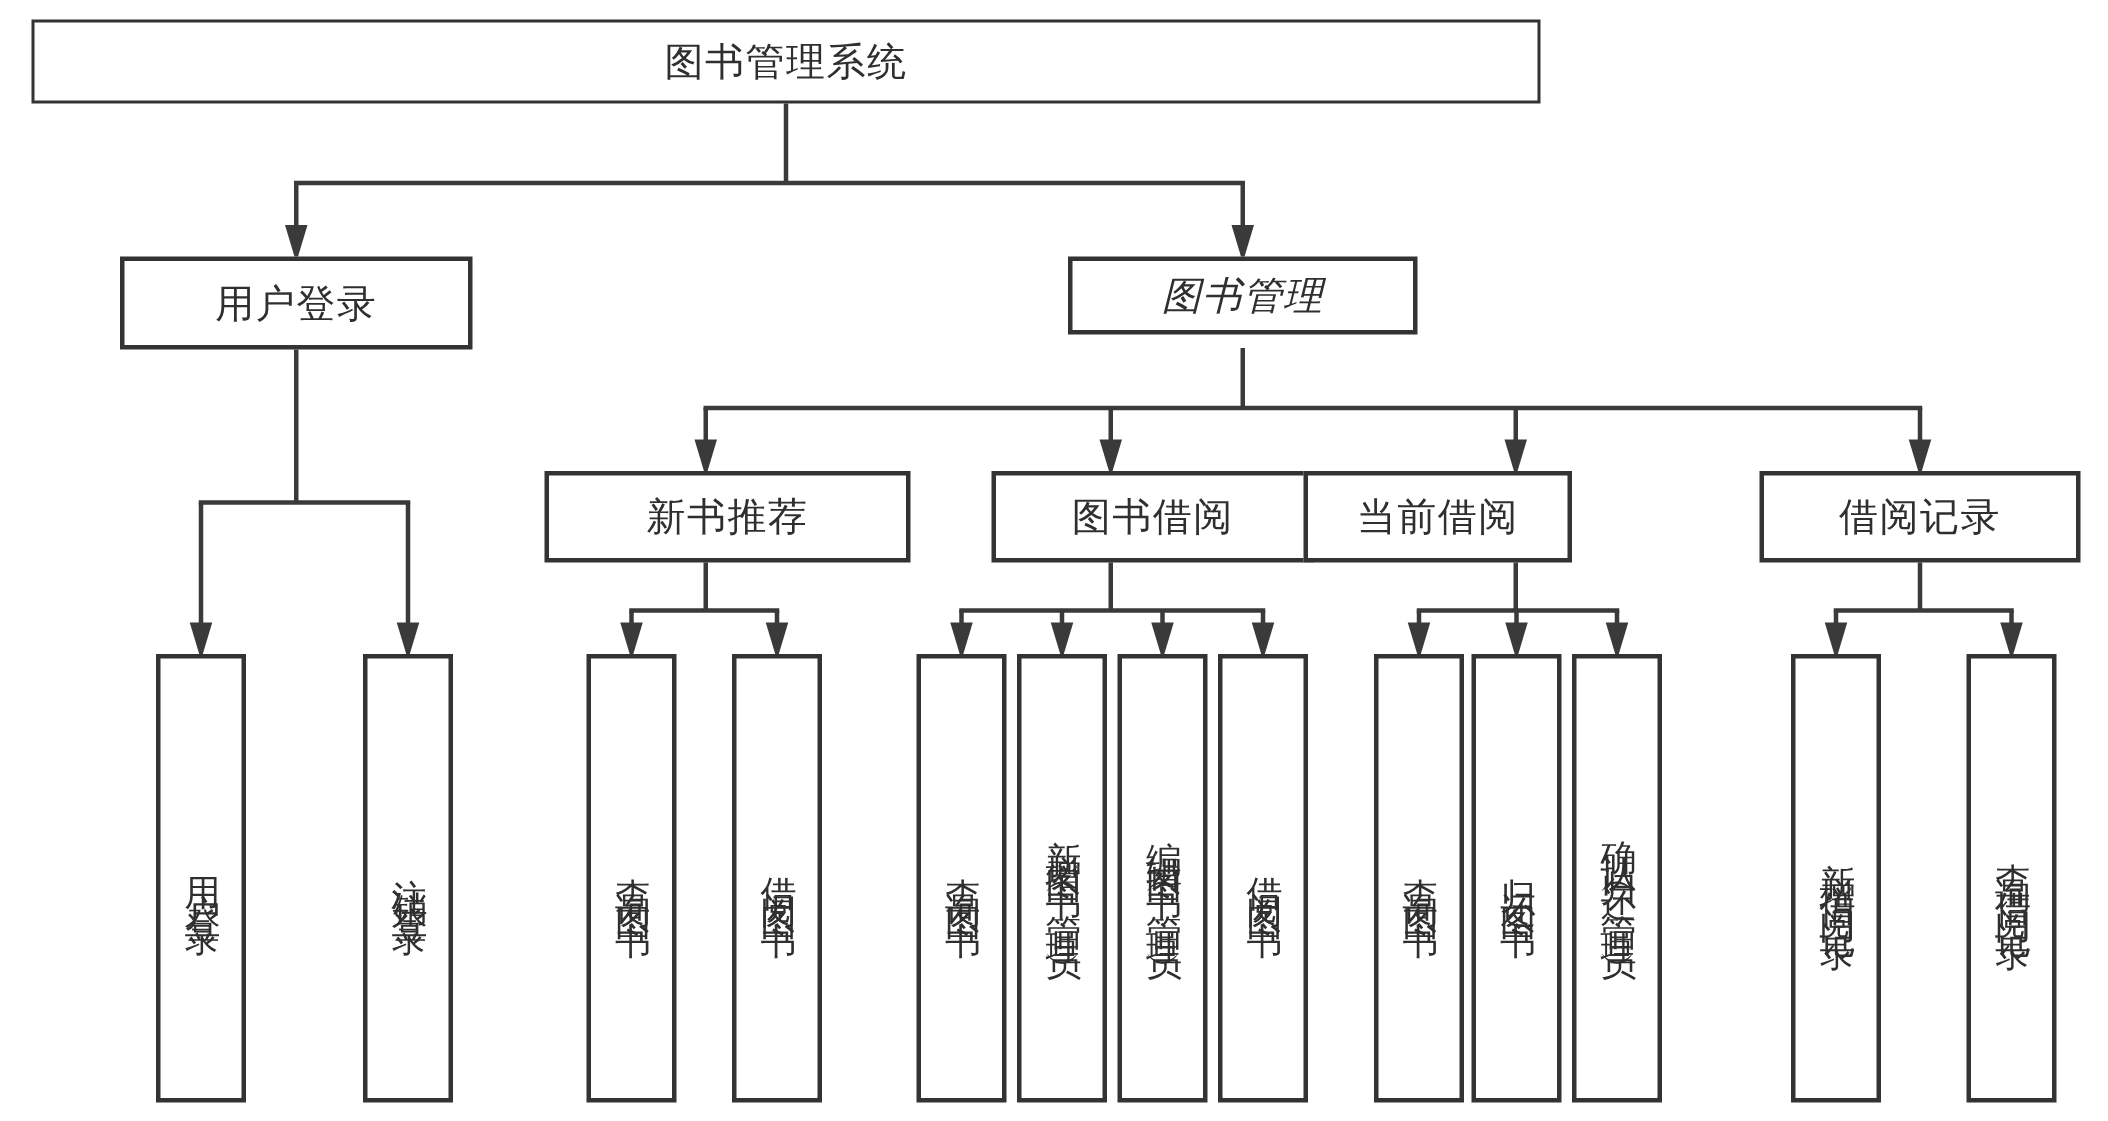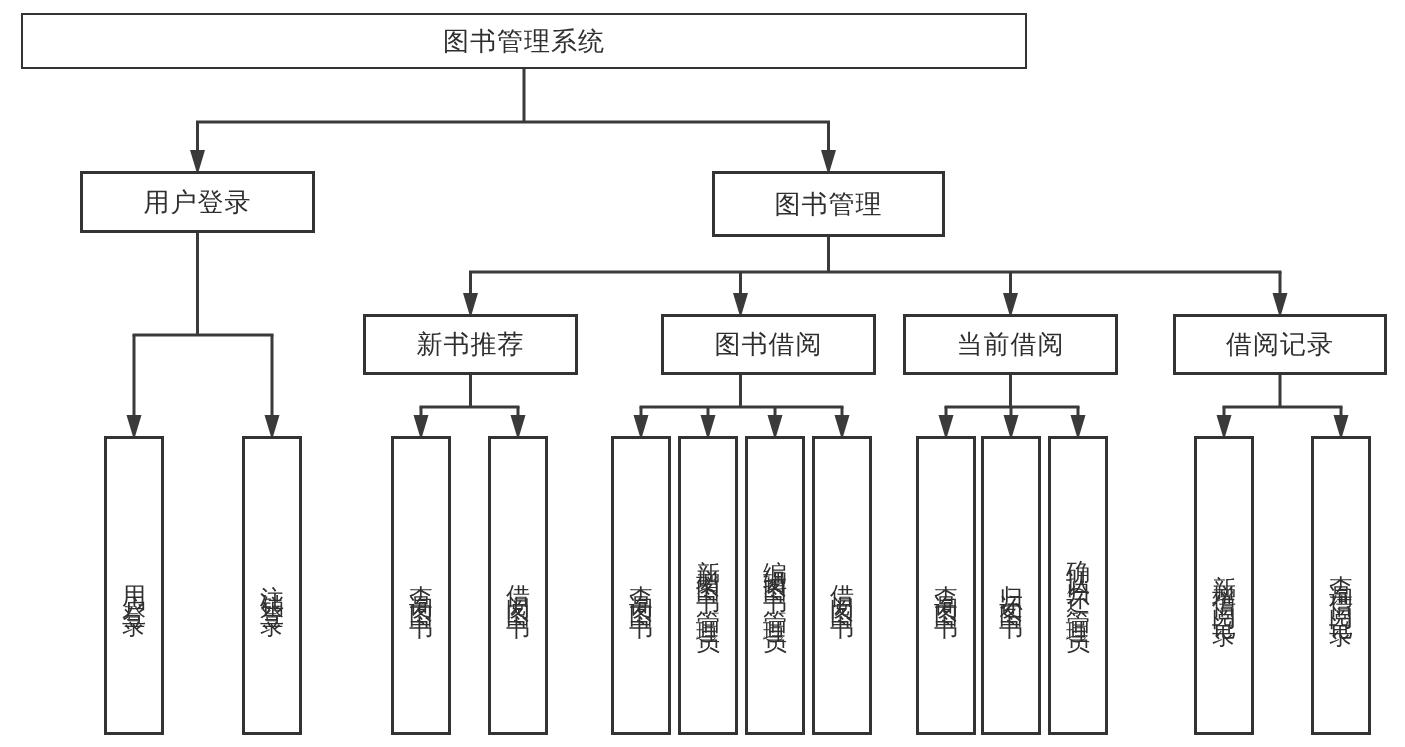--- a/index.html
+++ b/index.html
@@ -103,30 +103,30 @@
       <line x1="1341" y1="407" x2="1341" y2="417" stroke="#3a3a3a" stroke-width="3" data-name="connector-line"></line>
       <polygon points="1333.5,415 1348.5,415 1341,440" fill="#3a3a3a" data-name="arrowhead"></polygon>
     </svg>
   <div id="nodes" data-name="node-layer">
       <div class="node" data-name="node-root" style="left: 21px; top: 13px; width: 1006px; height: 56px;">
         <span class="lbl" data-name="node-label">图书管理系统</span>
       </div>
       <div class="node" data-name="node-user-login" style="left: 80px; top: 171px; width: 235px; height: 62px;">
         <span class="lbl" data-name="node-label">用户登录</span>
       </div>
-      <div class="node" data-name="node-book-mgmt" style="left: 712px; top: 171px; width: 233px; height: 66px;">
+      <div class="node" data-name="node-book-mgmt" style="left: 712px; top: 171px; width: 233px; height: 52px; font-style: italic;">
         <span class="lbl" data-name="node-label">图书管理</span>
       </div>
-      <div class="node" data-name="node-new-rec" style="left: 363px; top: 314px; width: 215px; height: 61px;">
+      <div class="node" data-name="node-new-rec" style="left: 363px; top: 314px; width: 244px; height: 61px;">
         <span class="lbl" data-name="node-label">新书推荐</span>
       </div>
       <div class="node" data-name="node-book-borrow" style="left: 661px; top: 314px; width: 215px; height: 61px;">
         <span class="lbl" data-name="node-label">图书借阅</span>
       </div>
-      <div class="node" data-name="node-cur-borrow" style="left: 903px; top: 314px; width: 215px; height: 61px;">
+      <div class="node" data-name="node-cur-borrow" style="left: 869px; top: 314px; width: 179px; height: 61px;">
         <span class="lbl" data-name="node-label">当前借阅</span>
       </div>
       <div class="node" data-name="node-borrow-record" style="left: 1173px; top: 314px; width: 214px; height: 61px;">
         <span class="lbl" data-name="node-label">借阅记录</span>
       </div>
       <div class="node vertical" data-name="node-leaf-login" style="left: 104px; top: 436px; width: 60px; height: 299px;">
         <span class="lbl" data-name="node-label">用户登录</span>
       </div>
       <div class="node vertical" data-name="node-leaf-logout" style="left: 242px; top: 436px; width: 60px; height: 299px;">
         <span class="lbl" data-name="node-label">注销登录</span>

